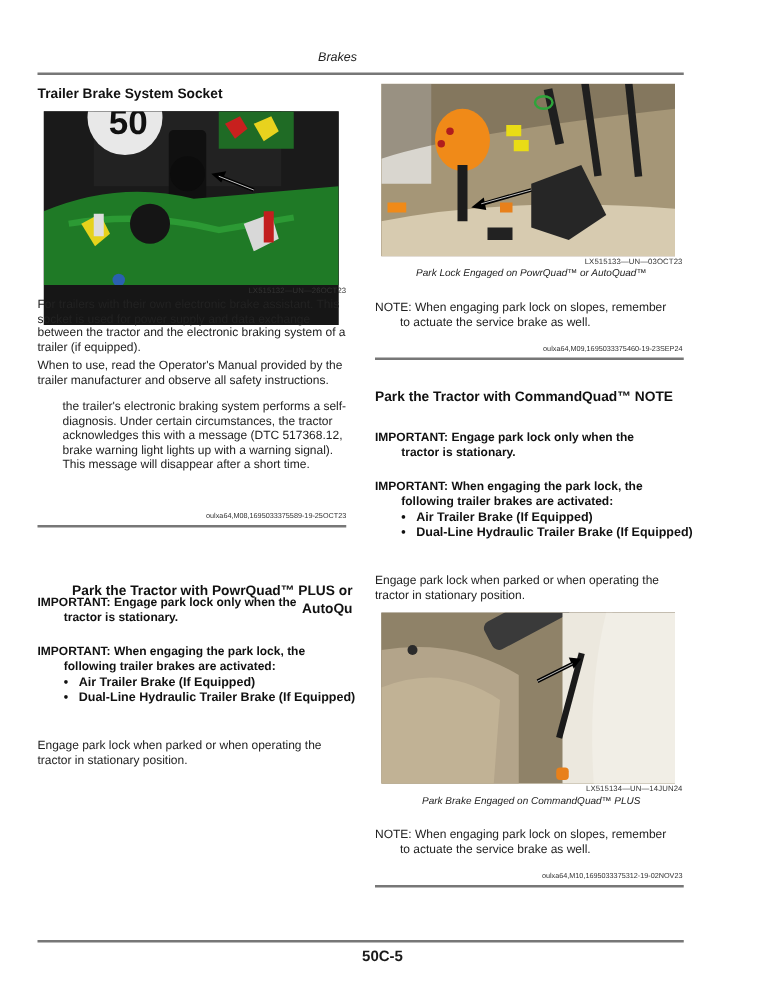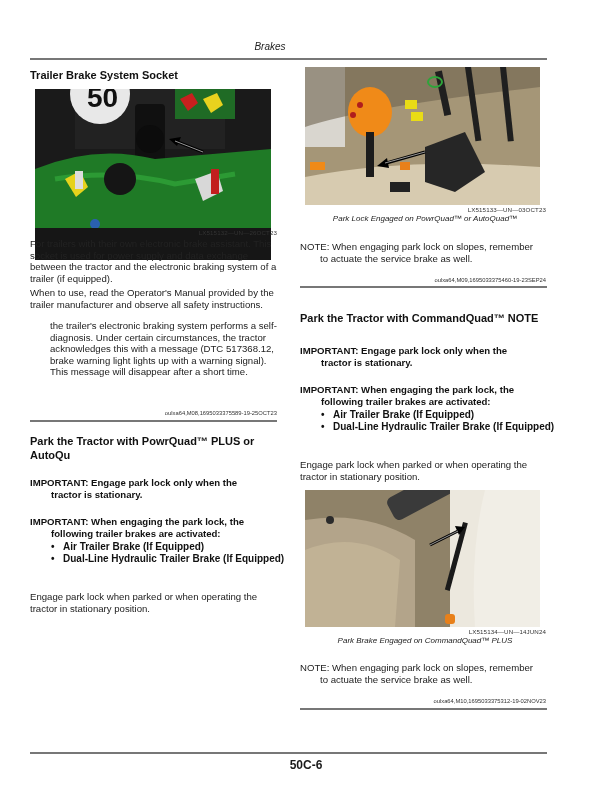--- a/index.html
+++ b/index.html
@@ -70,21 +70,21 @@
 <div class="abs body-text" style="left:30px; top:238px; width:250px;">For trailers with their own electronic brake assistant. This socket is used for power supply and data exchange between the tractor and the electronic braking system of a trailer (if equipped).</div>
 <div class="abs body-text" style="left:30px; top:287px; width:250px;">When to use, read the Operator's Manual provided by the trailer manufacturer and observe all safety instructions.</div>
 
 <div class="abs note" style="left:30px; top:320px; width:250px;">
   <span class="cont">the trailer's electronic braking system performs a self-diagnosis. Under certain circumstances, the tractor acknowledges this with a message (DTC 517368.12, brake warning light lights up with a warning signal). This message will disappear after a short time.</span>
 </div>
 
 <div class="abs ref" style="left:140px; top:410px; width:137px;">oulxa64,M08,1695033375589-19-25OCT23</div>
 <div class="abs rule" style="left:30px; top:420px; width:247px;"></div>
 
-<div class="abs h2" style="left:30px; top:434px; width:252px;">Park the Tractor with PowrQuad™ PLUS or AutoQu</div>
+<div class="abs h2" style="left:30px; top:466px; width:252px;text-align:right;">Park the Tractor with PowrQuad™ PLUS or AutoQu</div>
 
 <div class="abs imp" style="left:30px; top:477px; width:255px;">
   <span>IMPORTANT: Engage park lock only when the</span>
   <span class="cont">tractor is stationary.</span>
 </div>
 
 <div class="abs imp" style="left:30px; top:516px; width:255px;">
   <span>IMPORTANT: When engaging the park lock, the</span>
   <span class="cont">following trailer brakes are activated:</span>
   <ul class="bullets">
@@ -170,13 +170,13 @@
 
 <div class="abs note" style="left:300px; top:662px; width:255px;">
   <span>NOTE: When engaging park lock on slopes, remember</span>
   <span class="cont">to actuate the service brake as well.</span>
 </div>
 
 <div class="abs ref" style="left:400px; top:698px; width:146px;">oulxa64,M10,1695033375312-19-02NOV23</div>
 <div class="abs rule" style="left:300px; top:708px; width:247px;"></div>
 
 <div class="abs rule" style="left:30px; top:752px; width:517px;"></div>
-<div class="abs page-num">50C-6</div>
+<div class="abs page-num">50C-5</div>
 
 </body></html>

